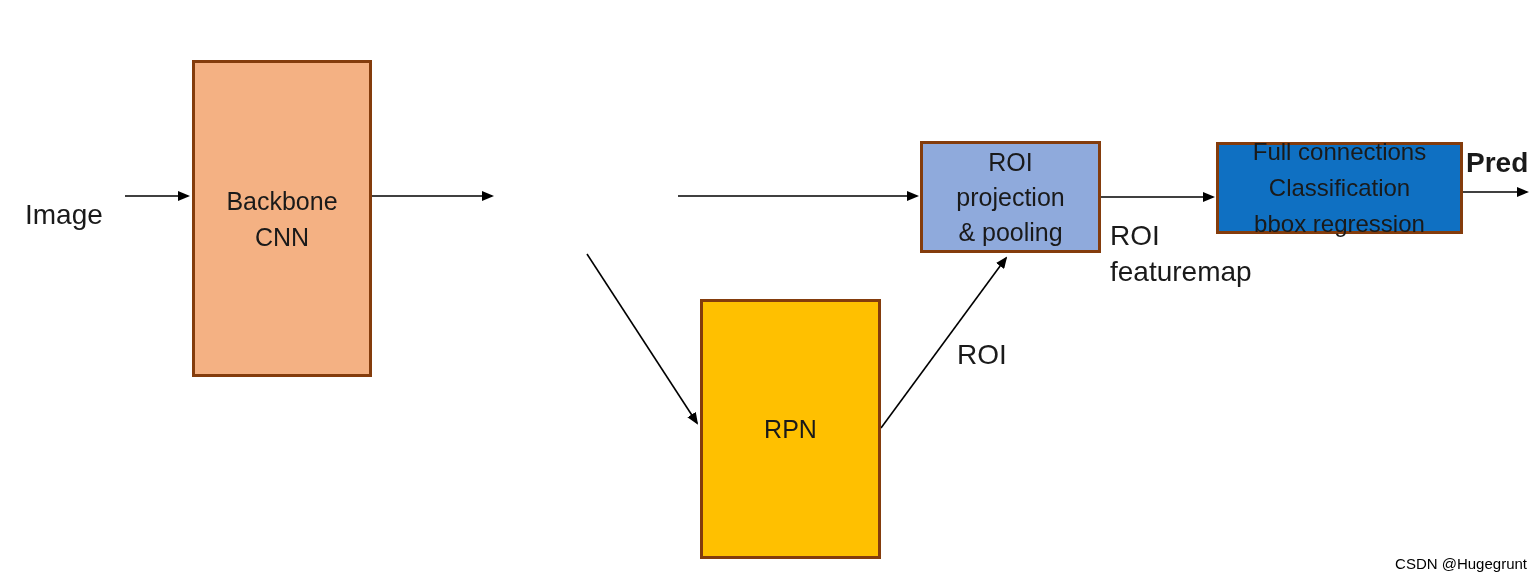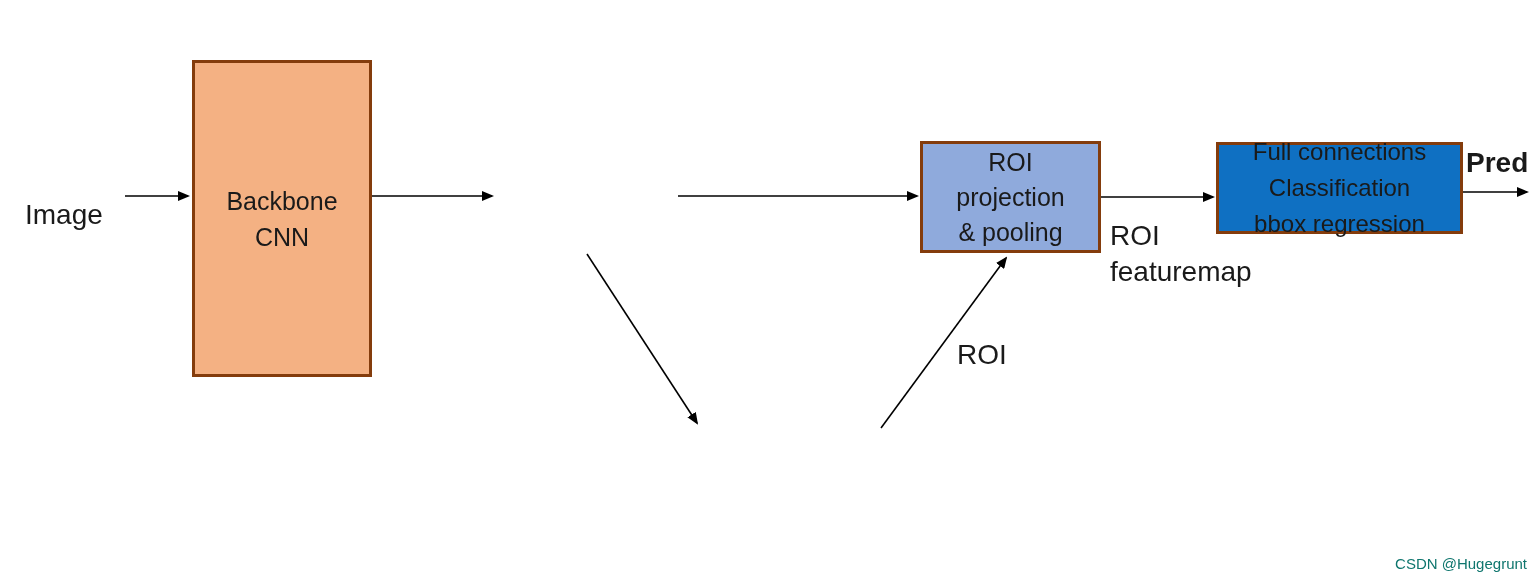--- a/index.html
+++ b/index.html
@@ -90,29 +90,32 @@
 CNN</span>
   </div>
 
 
   <div class="node node-roipool" style="background-color: rgb(143, 170, 220); border-color: rgb(132, 60, 12);">
     <span>ROI
 projection
 &amp; pooling</span>
   </div>
 
+  <div class="node node-rpn" style="background-color: rgb(255, 192, 0); border-color: rgb(132, 60, 12);">
+    <span>RPN</span>
+  </div>
 
   <div class="node node-fc" style="background-color: rgb(15, 112, 194); border-color: rgb(132, 60, 12);">
     <span>Full connections
 Classification
 bbox regression</span>
   </div>
 
   <div class="free-label label-pred">Pred</div>
 
   <div class="free-label label-roi">ROI</div>
 
   <div class="free-label label-roifeature">ROI
 featuremap</div>
 
-  <div class="watermark" style="color: #0f766e; text-align: center;">CSDN @Hugegrunt</div>
+  <div class="watermark" style="color: #000000; text-align: center;">CSDN @Hugegrunt</div>
 
 </div>
 
 </body></html>

